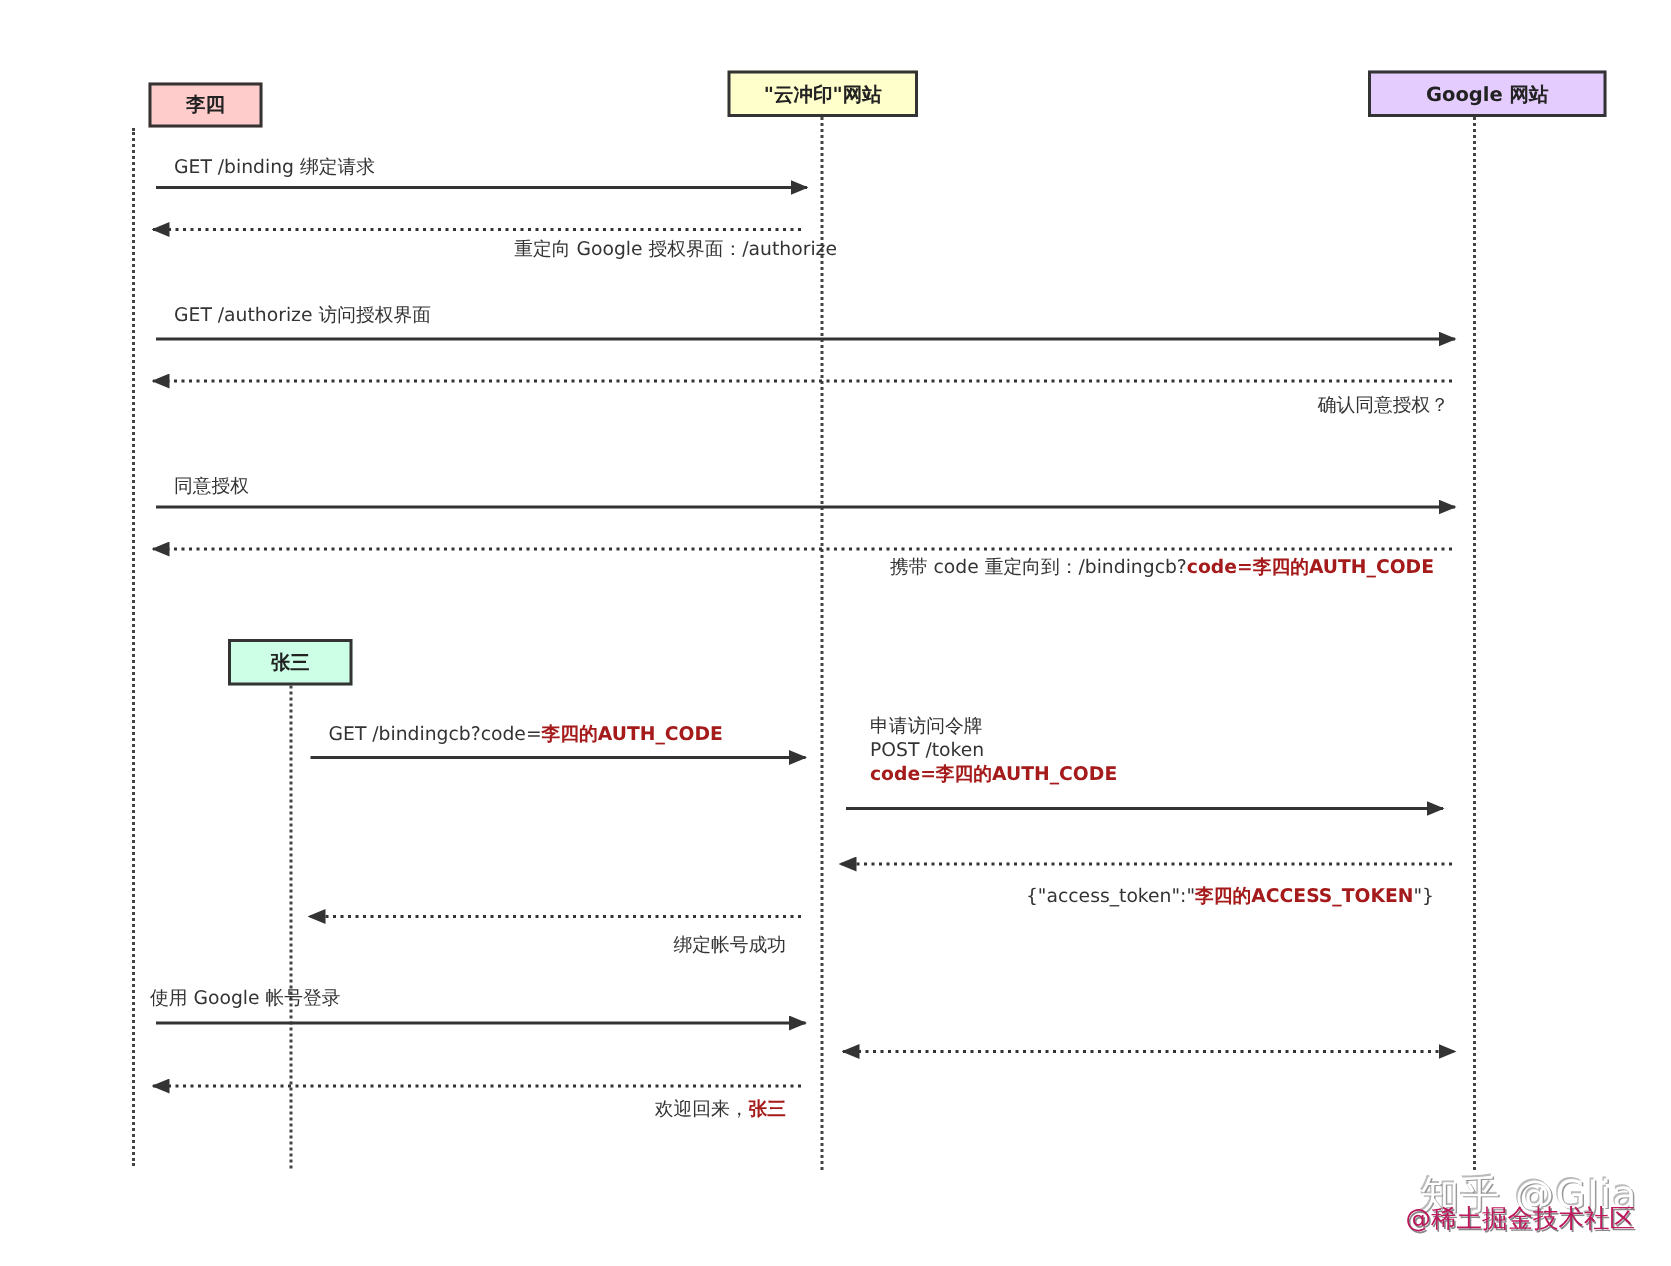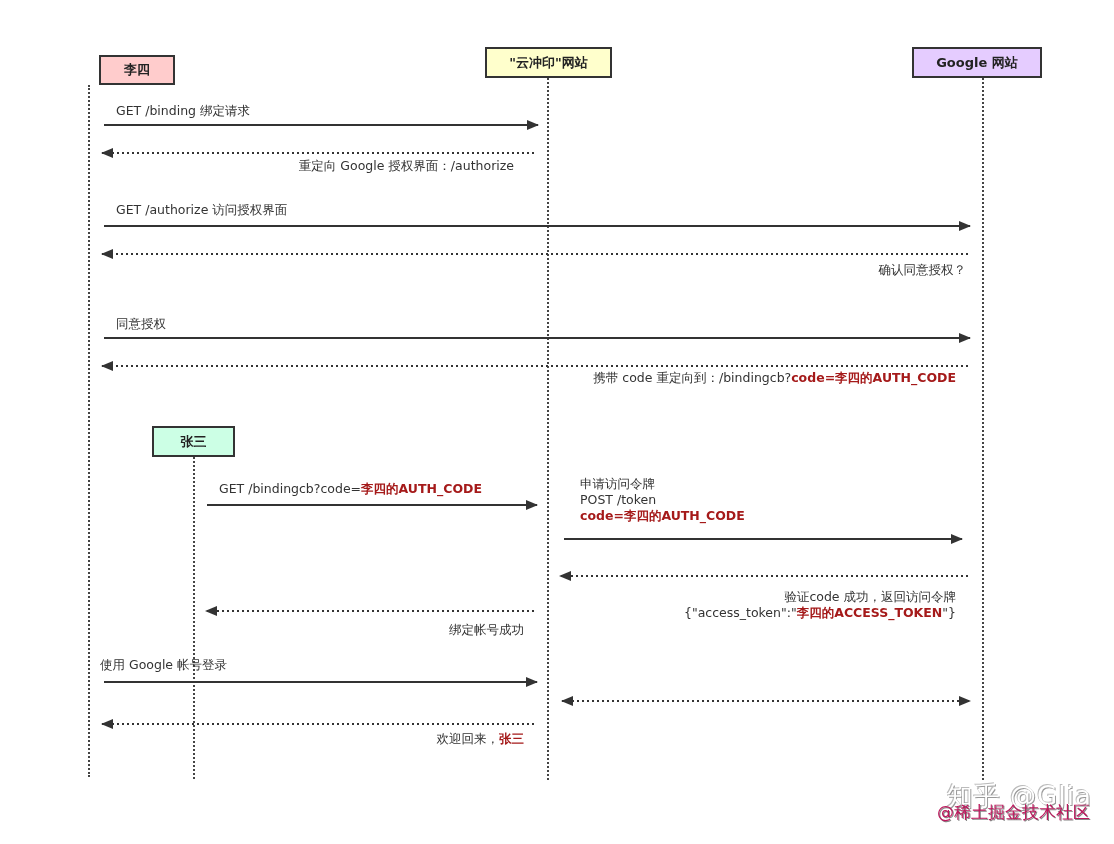--- a/index.html
+++ b/index.html
@@ -18,21 +18,21 @@
   </style>
 </head>
 <body>
 
 <div class="actor" style="left:63px;top:55px;width:76px;height:30px;background:#ffcccc;margin-left:36px;">
   <span>李四</span>
 </div>
 <div class="actor" style="left:485px;top:47px;width:127px;height:31px;background:#ffffcc;">
   <span>"云冲印"网站</span>
 </div>
-<div class="actor" style="left:912px;top:47px;width:130px;height:31px;background:#e5ccff;">
+<div class="actor" style="left:912px;top:47px;width:159px;height:31px;background:#e5ccff;">
   <span>Google 网站</span>
 </div>
 <div class="actor" style="left:152px;top:426px;width:83px;height:31px;background:#ccffe5;">
   <span>张三</span>
 </div>
 
 <div class="lifeline" style="left:88px;top:85px;height:692px;"></div>
 <div class="lifeline" style="left:547px;top:78px;height:702px;"></div>
 <div class="lifeline" style="left:982px;top:78px;height:702px;"></div>
 <div class="lifeline" style="left:193px;top:457px;height:322px;"></div>
@@ -59,21 +59,21 @@
     <line x1="534" y1="611" x2="206" y2="611" stroke-dasharray="2,3" marker-end="url(#ah)"></line>
     <line x1="104" y1="682" x2="537" y2="682" marker-end="url(#ah)"></line>
     <line x1="562" y1="701" x2="970" y2="701" stroke-dasharray="2,3" marker-start="url(#ahs)" marker-end="url(#ah)"></line>
     <line x1="534" y1="724" x2="102" y2="724" stroke-dasharray="2,3" marker-end="url(#ah)"></line>
   </g>
 </svg>
 
 <div class="msg" style="left:116px;top:103px;">
   <span>GET /binding 绑定请求</span>
 </div>
-<div class="msg" style="right:600px;top:158px;">
+<div class="msg" style="right:556px;top:158px;">
   <span>重定向 Google 授权界面：/authorize</span>
 </div>
 <div class="msg" style="left:116px;top:202px;">
   <span>GET /authorize 访问授权界面</span>
 </div>
 <div class="msg" style="right:148px;top:262px;">
   <span>确认同意授权？</span>
 </div>
 <div class="msg" style="left:116px;top:316px;">
   <span>同意授权</span>
@@ -83,21 +83,20 @@
 </div>
 <div class="msg" style="left:219px;top:481px;">
   <span>GET /bindingcb?code=</span><span class="red">李四的AUTH_CODE</span>
 </div>
 <div class="msg" style="left:580px;top:476px;">
   <div>申请访问令牌</div>
   <div>POST /token</div>
   <div class="red">code=李四的AUTH_CODE</div>
 </div>
 <div class="msg" style="right:158px;top:589px;text-align:right;">
-  <div>验证code 成功，返回访问令牌</div>
   <div><span>{"access_token":"</span><span class="red">李四的ACCESS_TOKEN</span><span>"}</span></div>
 </div>
 <div class="msg" style="right:590px;top:622px;">
   <span>绑定帐号成功</span>
 </div>
 <div class="msg" style="left:100px;top:657px;">
   <span>使用 Google 帐号登录</span>
 </div>
 <div class="msg" style="right:590px;top:731px;text-align:center;">
   <span>欢迎回来，</span><span class="red">张三</span>

